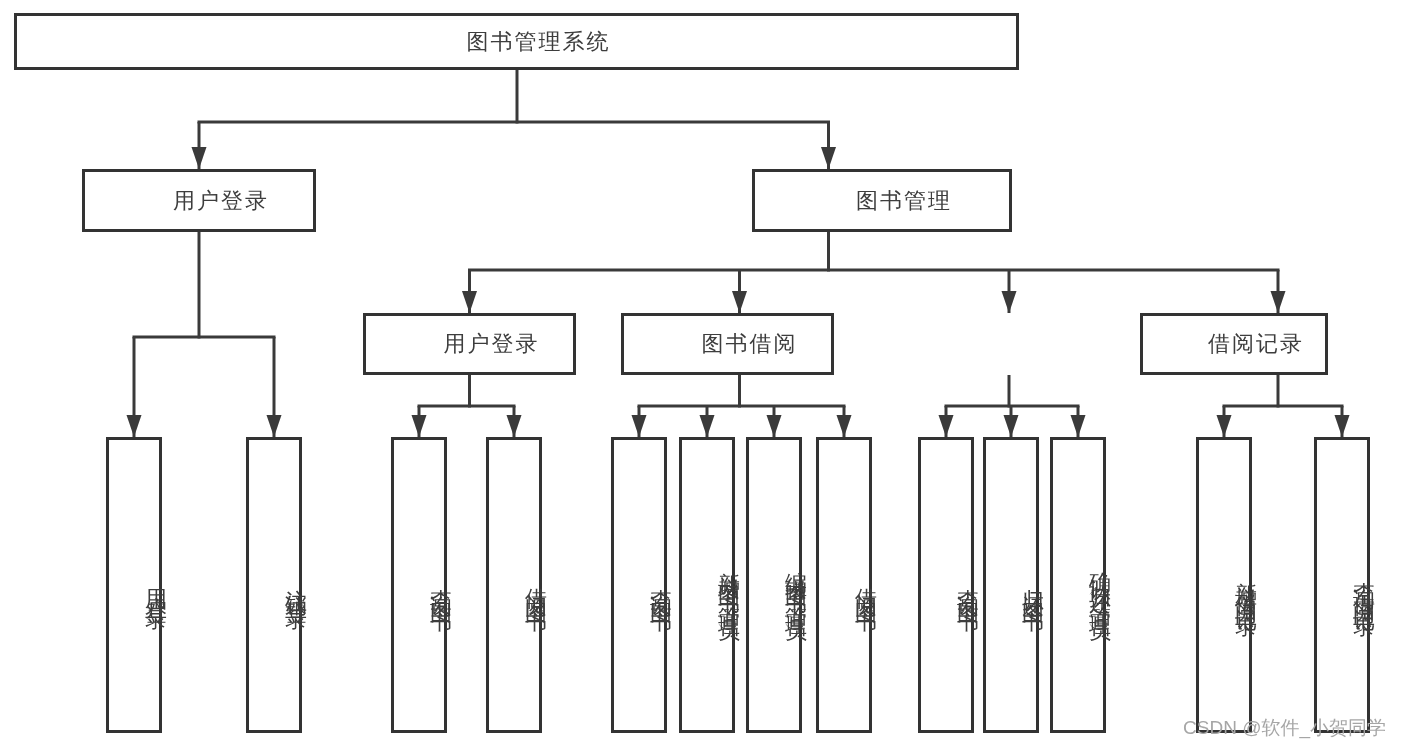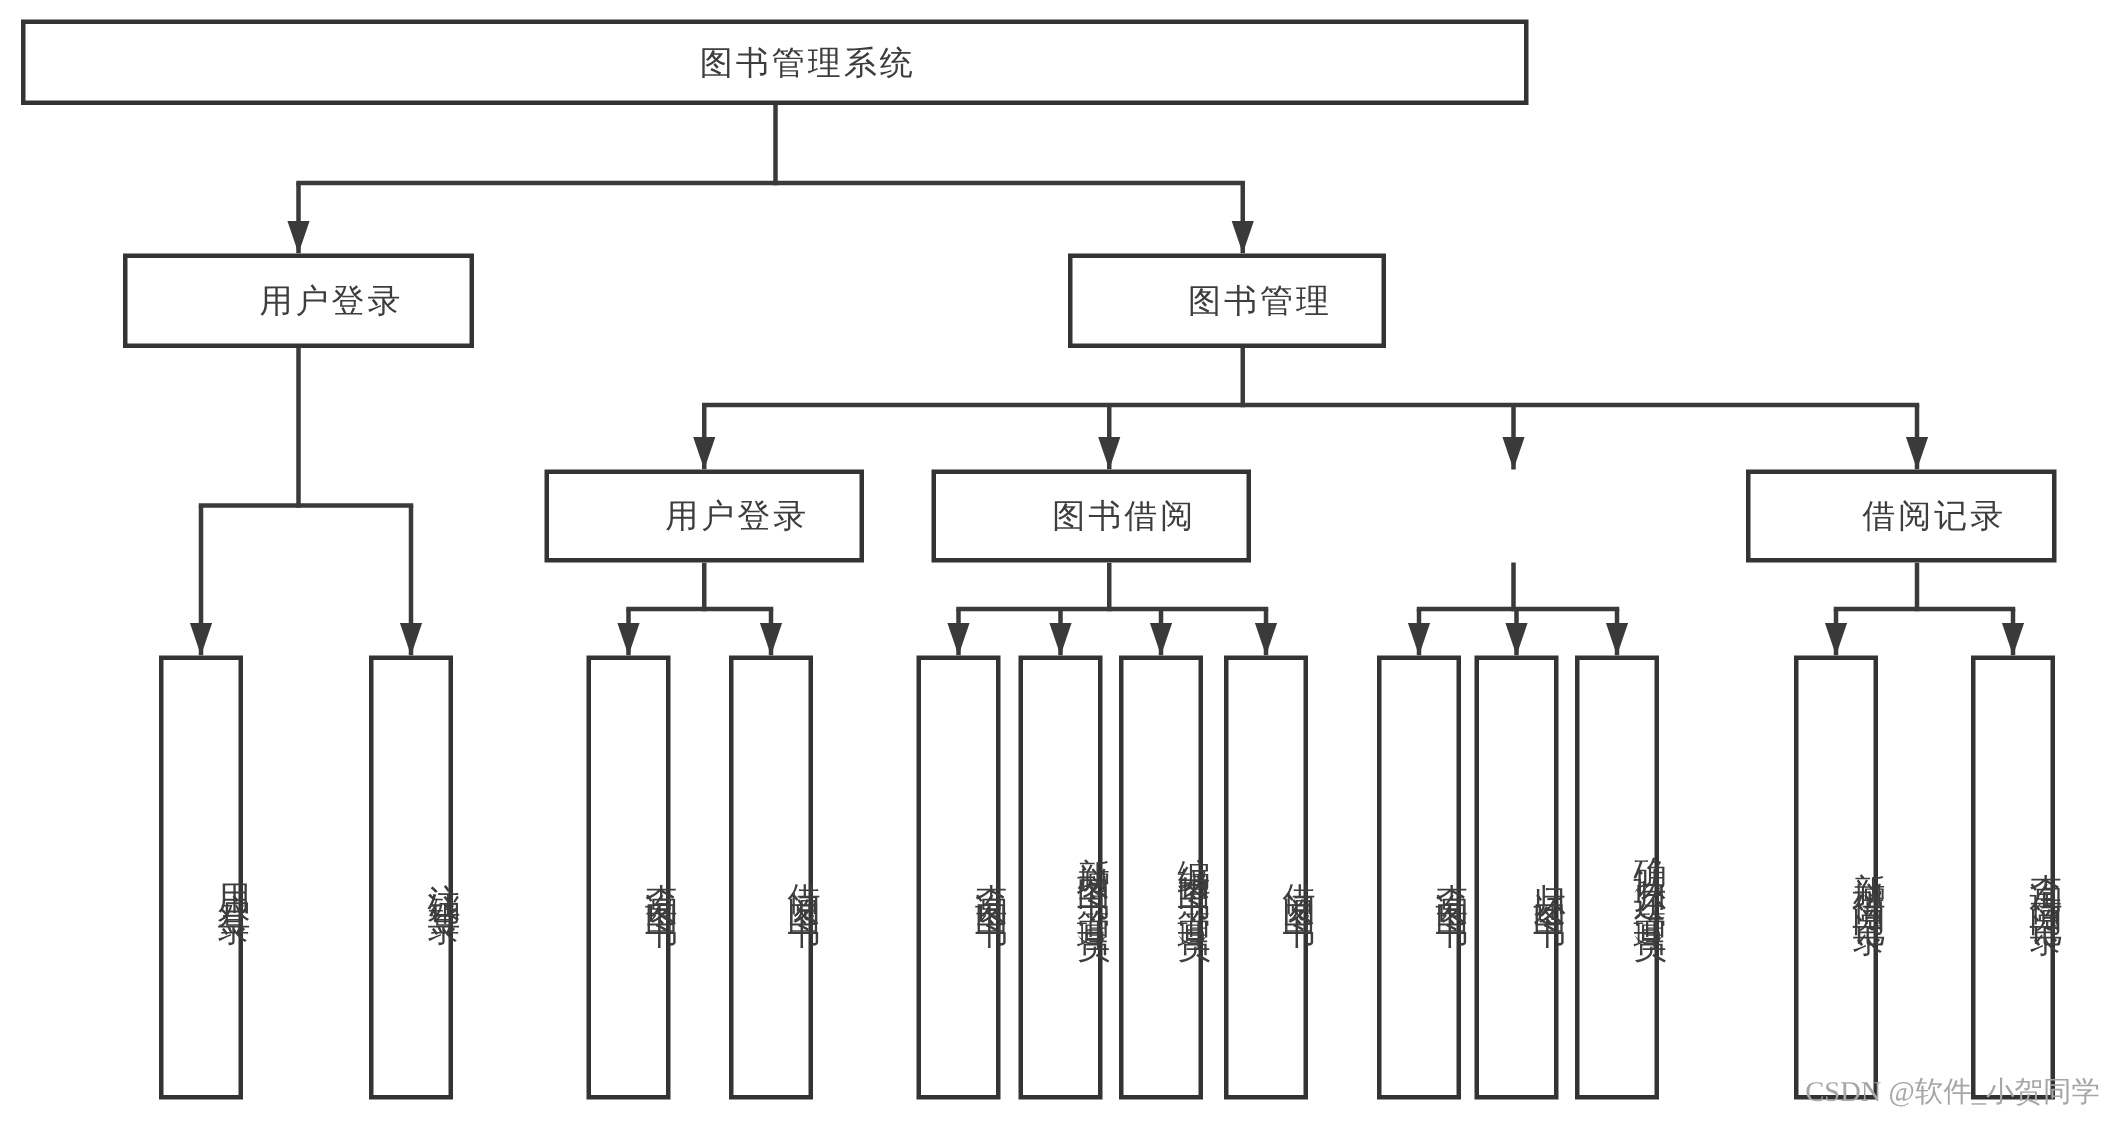--- a/index.html
+++ b/index.html
@@ -36,27 +36,26 @@
   .leaf{width:56px;height:296px;}
   .lbl-v{
     writing-mode:vertical-rl;
     text-orientation:upright;
     font-size:22px;
     letter-spacing:7px;
     line-height:1;
   }
   .watermark{
     position:absolute;
-    right:5px;
+    right:19px;
     bottom:6px;
     font-size:19px;
     color:var(--watermark);
     z-index:3;
     white-space:nowrap;
-    font-family:Liberation Serif, serif;
   }
 </style>
 </head>
 <body>
 
 <div class="canvas">
 
   <svg class="connectors" width="1405" height="747">
     <defs>
       <marker id="arrow" markerUnits="userSpaceOnUse" markerWidth="24" markerHeight="18" refX="22" refY="7.5" orient="auto">
@@ -105,31 +104,31 @@
     <line x1="1342" y1="406" x2="1342" y2="437" marker-end="url(#arrow)"></line>
   </svg>
 
   <div class="node" style="left:14px;top:13px;width:1005px;height:57px">
     <span class="lbl">图书管理系统</span>
   </div>
 
   <div class="node" style="left:82px;top:169px;width:234px;height:63px">
     <span class="lbl">用户登录</span>
   </div>
-  <div class="node" style="left:712px;top:169px;width:212px;height:63px">
+  <div class="node" style="left:752px;top:169px;width:260px;height:63px">
     <span class="lbl">图书管理</span>
   </div>
 
   <div class="node" style="left:363px;top:313px;width:213px;height:62px">
     <span class="lbl">用户登录</span>
   </div>
   <div class="node" style="left:621px;top:313px;width:213px;height:62px">
     <span class="lbl">图书借阅</span>
   </div>
-  <div class="node" style="left:1164px;top:313px;width:207px;height:62px">
+  <div class="node" style="left:1140px;top:313px;width:188px;height:62px">
     <span class="lbl">借阅记录</span>
   </div>
 
   <div class="node leaf" style="left:106px;top:437px">
     <span class="lbl-v">用户登录</span>
   </div>
   <div class="node leaf" style="left:246px;top:437px">
     <span class="lbl-v">注销登录</span>
   </div>
 

